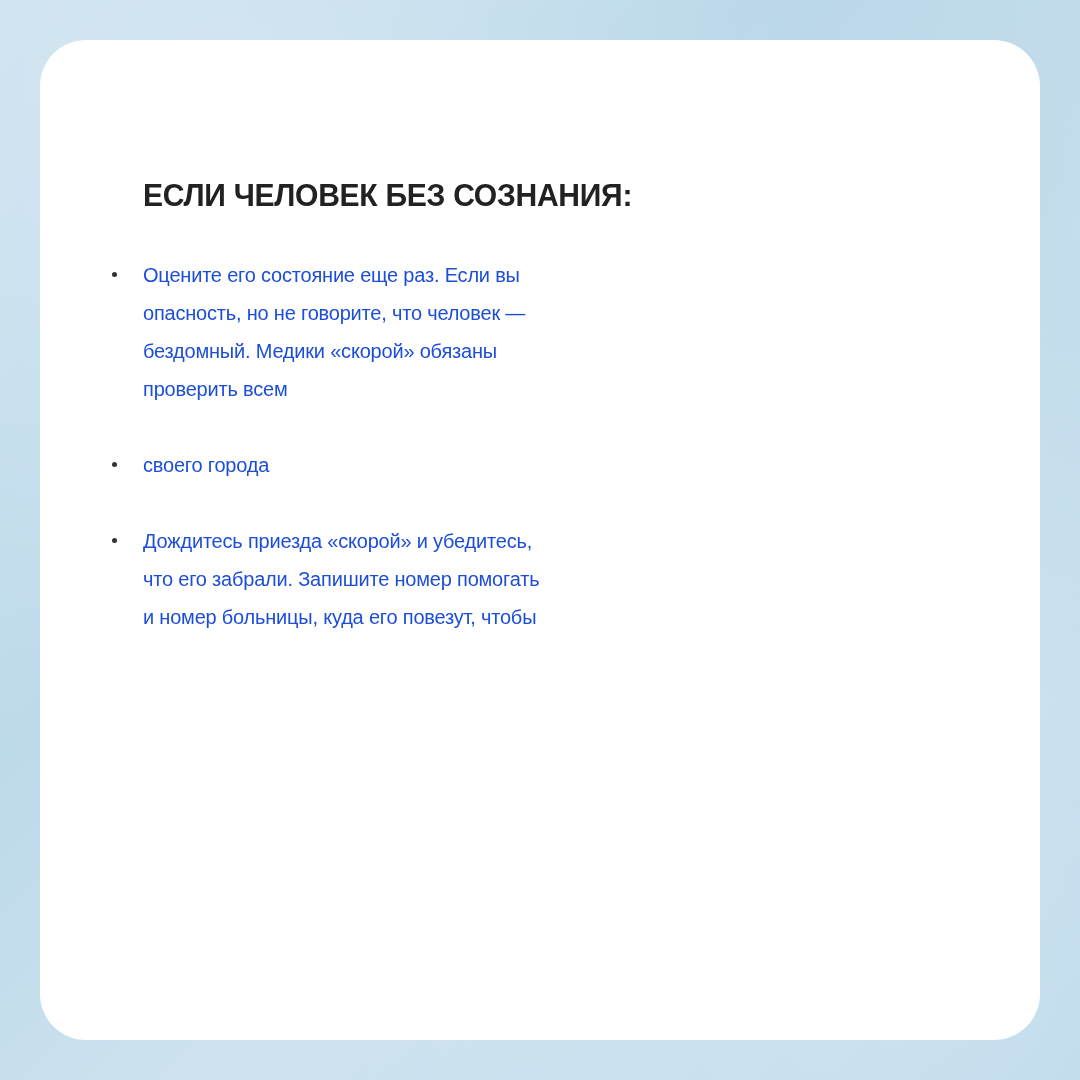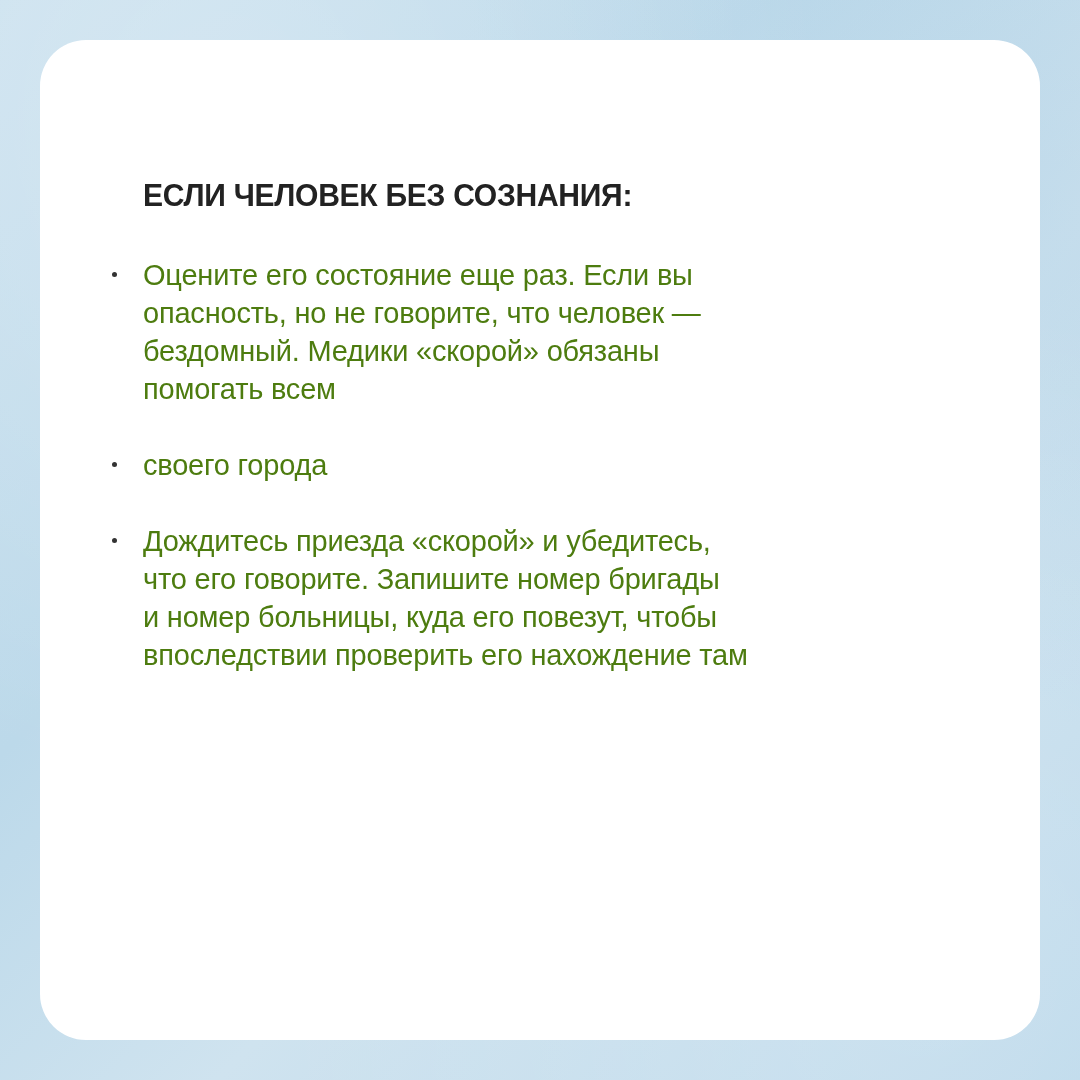--- a/index.html
+++ b/index.html
@@ -28,44 +28,43 @@
       transform: scaleX(0.97); transform-origin: left;
     }
     .list { position: absolute; left: 105px; top: 256px; width: 900px; margin: 0; padding: 0; list-style: none; }
     .item { position: relative; padding-left: 38px; margin-bottom: 38px; }
     .bullet {
       position: absolute; left: 7px; top: 16px; width: 5px; height: 5px;
       border-radius: 50%; background: #333;
     }
     .line {
       display: block; font-family: "Liberation Sans", sans-serif;
-      font-size: 29px; line-height: 38px; color: #4d7c0f;
+      font-size: 20px; line-height: 38px; color: #1d4ed8;
       white-space: nowrap; letter-spacing: -0.2px;
     }
   </style>
 </head>
 <body>
 
 <div class="bg-texture"></div>
 <div class="card"></div>
 
 <h1 class="title">ЕСЛИ ЧЕЛОВЕК БЕЗ СОЗНАНИЯ:</h1>
 
 <ul class="list">
   <li class="item">
     <span class="bullet"></span>
     <span class="line">Оцените его состояние еще раз. Если вы</span>
     <span class="line">опасность, но не говорите, что человек —</span>
     <span class="line">бездомный. Медики «скорой» обязаны</span>
-    <span class="line">помогать всем</span>
+    <span class="line">проверить всем</span>
   </li>
   <li class="item">
     <span class="bullet"></span>
     <span class="line">своего города</span>
   </li>
   <li class="item">
     <span class="bullet"></span>
     <span class="line">Дождитесь приезда «скорой» и убедитесь,</span>
-    <span class="line">что его говорите. Запишите номер бригады</span>
+    <span class="line">что его забрали. Запишите номер помогать</span>
     <span class="line">и номер больницы, куда его повезут, чтобы</span>
-    <span class="line">впоследствии проверить его нахождение там</span>
   </li>
 </ul>
 
 </body></html>

